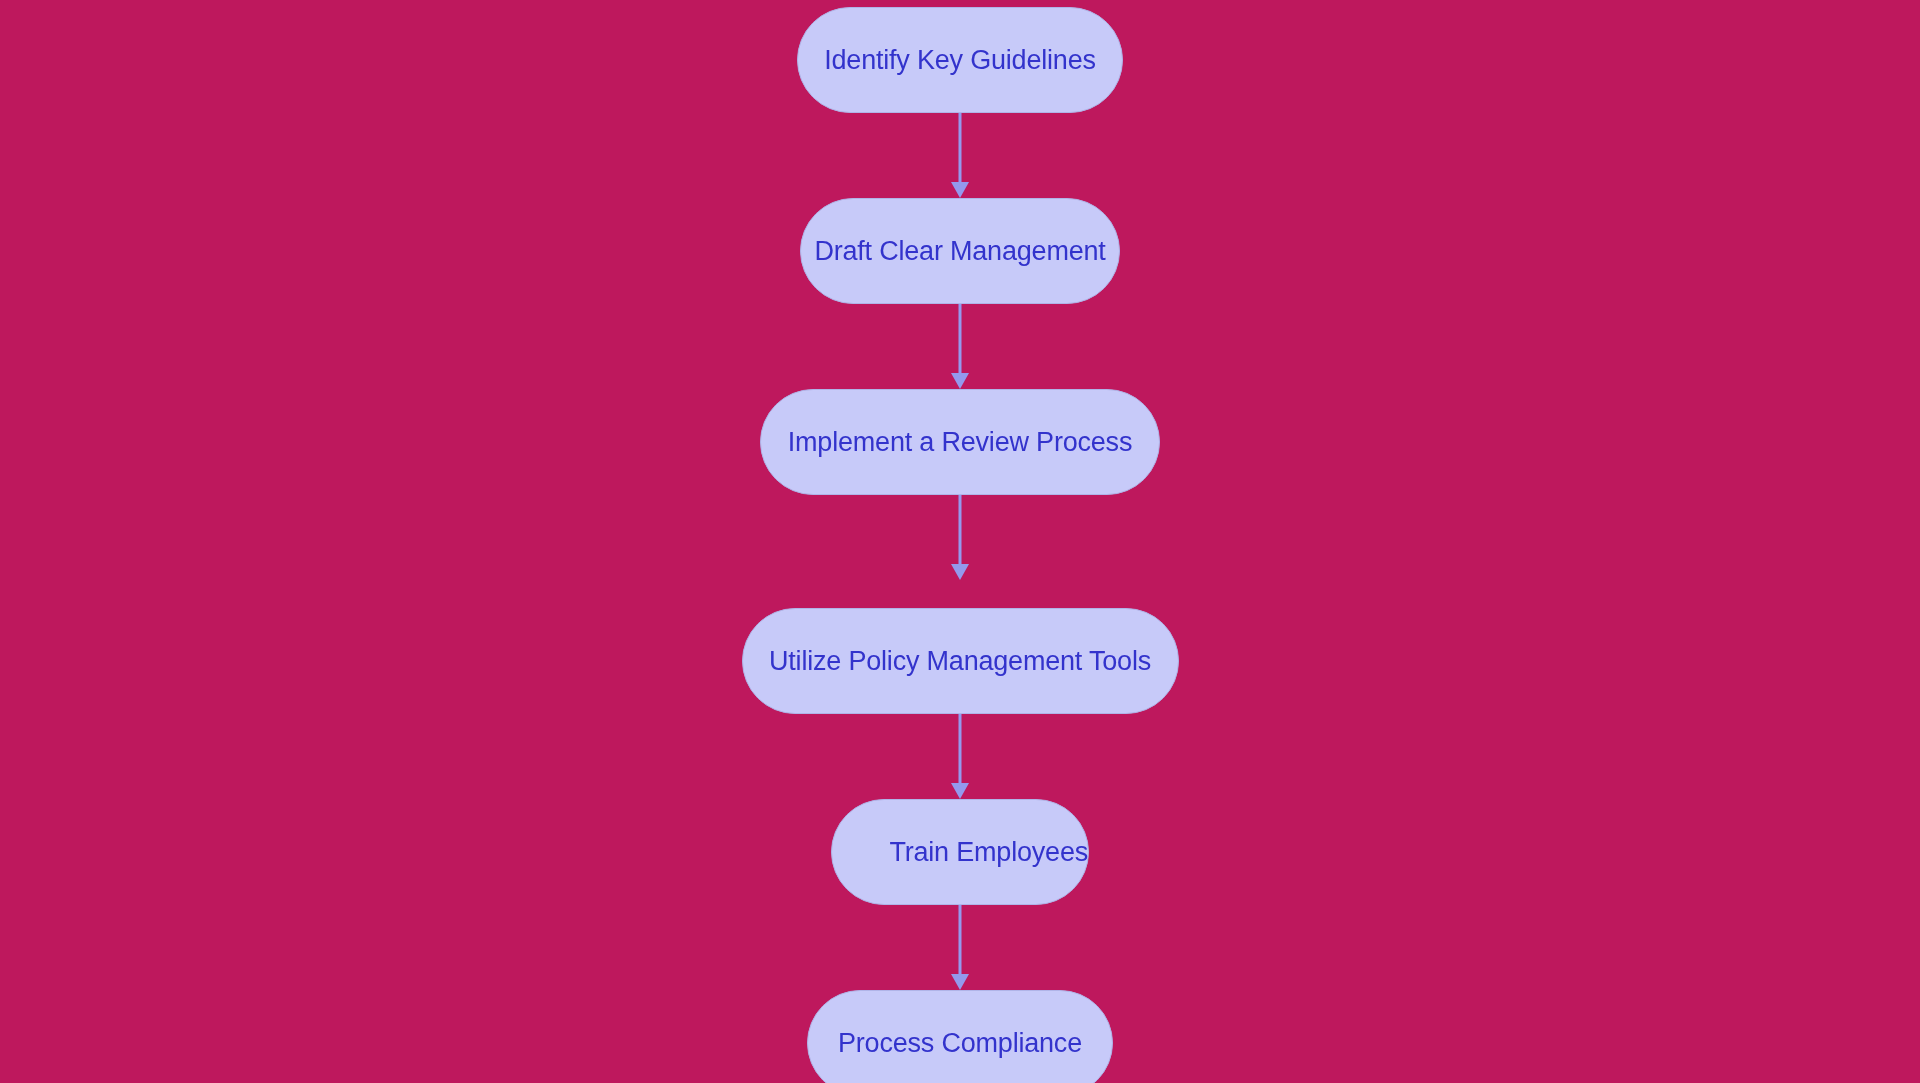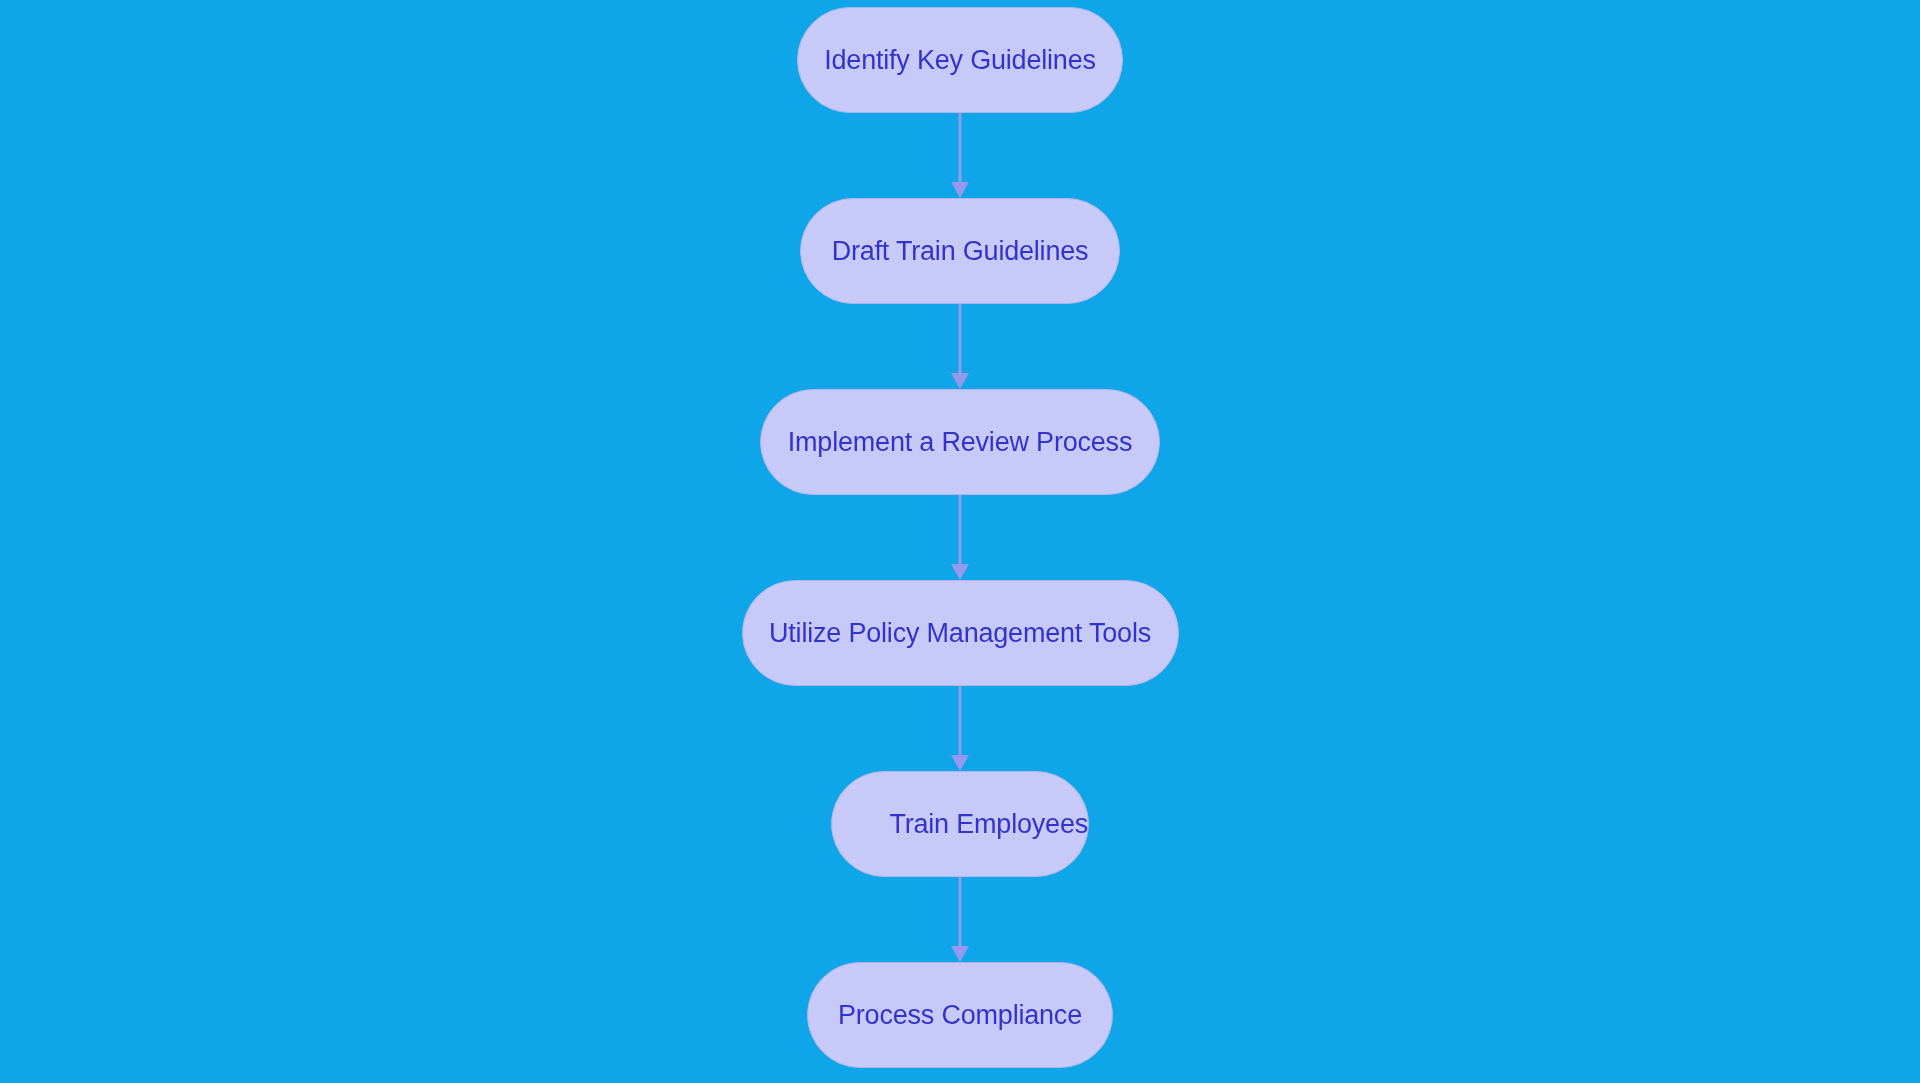--- a/index.html
+++ b/index.html
@@ -12,21 +12,21 @@
     width: 1920px;
     height: 1083px;
     overflow: hidden;
     font-family: "Liberation Sans", sans-serif;
   }
 
   #flowchart-canvas {
     position: relative;
     width: 1920px;
     height: 1083px;
-    background: #0ea5e9;
+    background: #be185d;
   }
 
   .flow-column {
     position: absolute;
     left: 0;
     top: 0;
     width: 1920px;
     height: 1083px;
     display: flex;
     flex-direction: column;
@@ -56,21 +56,21 @@
     letter-spacing: -0.2px;
     line-height: 1;
     white-space: nowrap;
     text-align: center;
   }
 
   
   .n-w1 { width: 326px; }
   .n-w2 { width: 320px; }
   .n-w3 { width: 400px; }
-  .n-w4 { width: 437px; }
+  .n-w4 { width: 437px; margin-top: 28px; }
   .n-w5 { width: 258px; justify-content: flex-end; }
   .n-w6 { width: 306px; }
 
   .flow-connector {
     position: relative;
     width: 20px;
     height: 85px;
     flex: 0 0 auto;
     display: block;
   }
@@ -104,21 +104,21 @@
     <div class="flow-node n-w1">
       <span class="flow-node-label">Identify Key Guidelines</span>
     </div>
 
     <div class="flow-connector">
       <div class="conn-line"></div>
       <div class="conn-arrowhead"></div>
     </div>
 
     <div class="flow-node n-w2">
-      <span class="flow-node-label">Draft Train Guidelines</span>
+      <span class="flow-node-label">Draft Clear Management</span>
     </div>
 
     <div class="flow-connector">
       <div class="conn-line"></div>
       <div class="conn-arrowhead"></div>
     </div>
 
     <div class="flow-node n-w3">
       <span class="flow-node-label">Implement a Review Process</span>
     </div>

